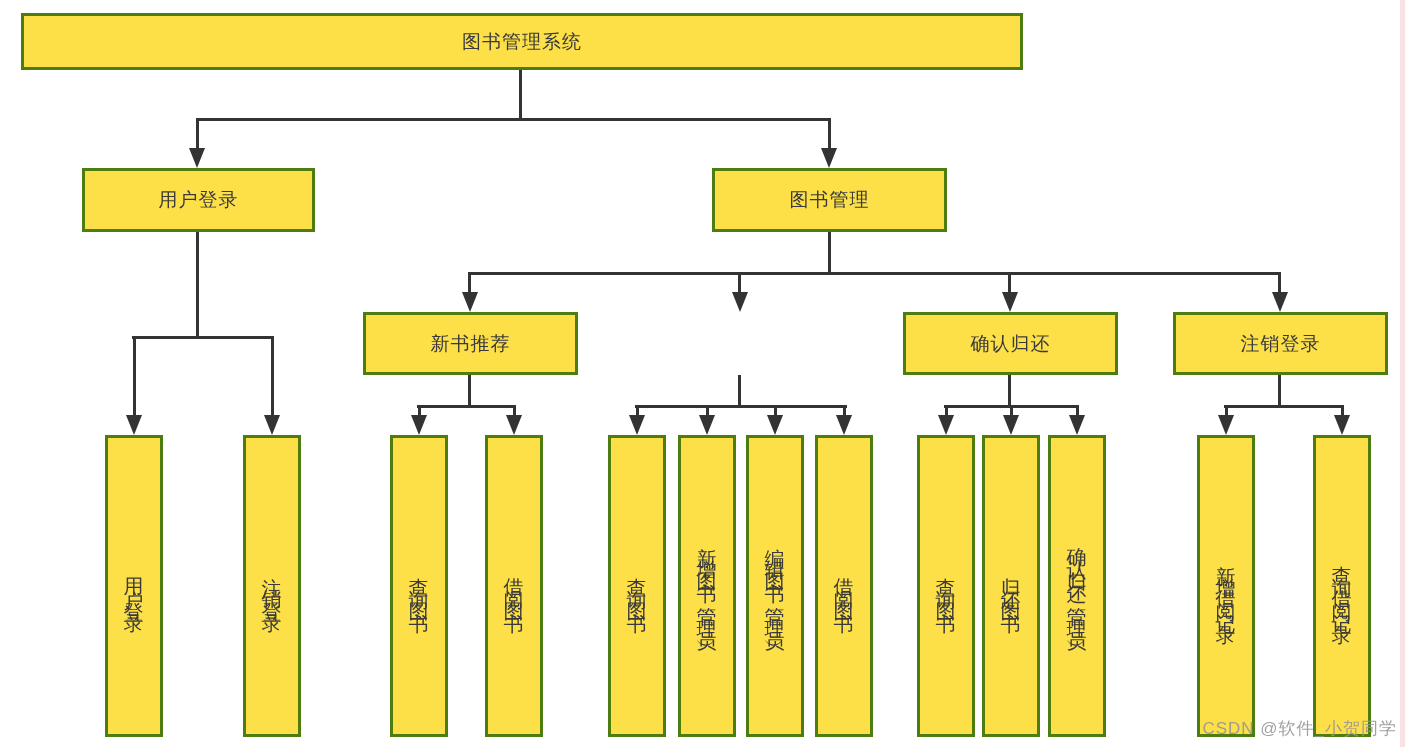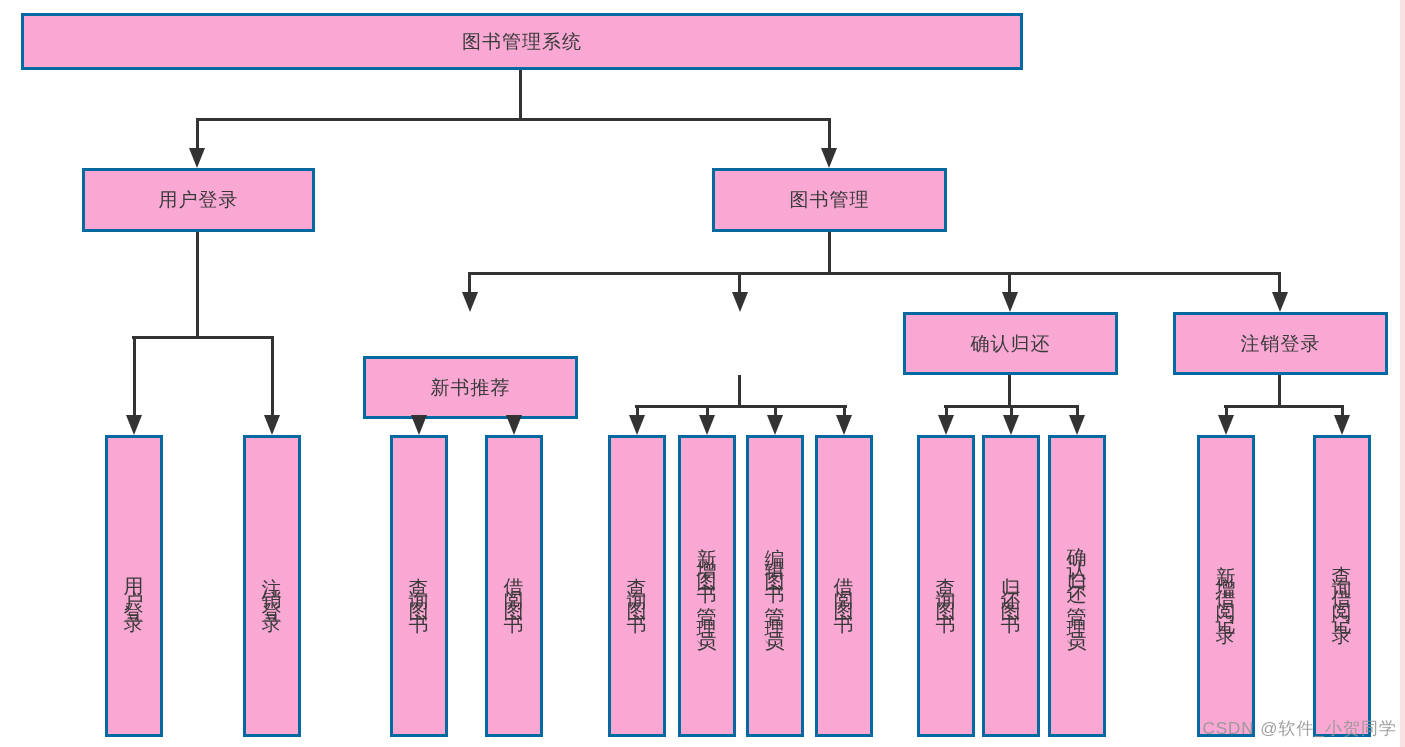--- a/index.html
+++ b/index.html
@@ -12,22 +12,22 @@
     position: relative;
     width: 1405px;
     height: 747px;
     background: #ffffff;
     overflow: hidden;
   }
   
   .node {
     position: absolute;
     box-sizing: border-box;
-    background: #f9a8d4;
-    border: 3px solid #0369a1;
+    background: #fde047;
+    border: 3px solid #4d7c0f;
     color: #3a3a3a;
     display: flex;
     align-items: center;
     justify-content: center;
     z-index: 2;
   }
   .node.h {
     font-size: 19px;
     letter-spacing: 1px;
   }
@@ -151,21 +151,21 @@
   </div>
 
   <div class="node h" style="left:82px; top:168px; width:233px; height:64px;">
     <span>用户登录</span>
   </div>
 
   <div class="node h" style="left:712px; top:168px; width:235px; height:64px;">
     <span>图书管理</span>
   </div>
 
-  <div class="node h" style="left:363px; top:312px; width:215px; height:63px;margin-top:44px;">
+  <div class="node h" style="left:363px; top:312px; width:215px; height:63px;">
     <span>新书推荐</span>
   </div>
 
 
   <div class="node h" style="left:903px; top:312px; width:215px; height:63px;">
     <span>确认归还</span>
   </div>
 
   <div class="node h" style="left:1173px; top:312px; width:215px; height:63px;">
     <span>注销登录</span>

